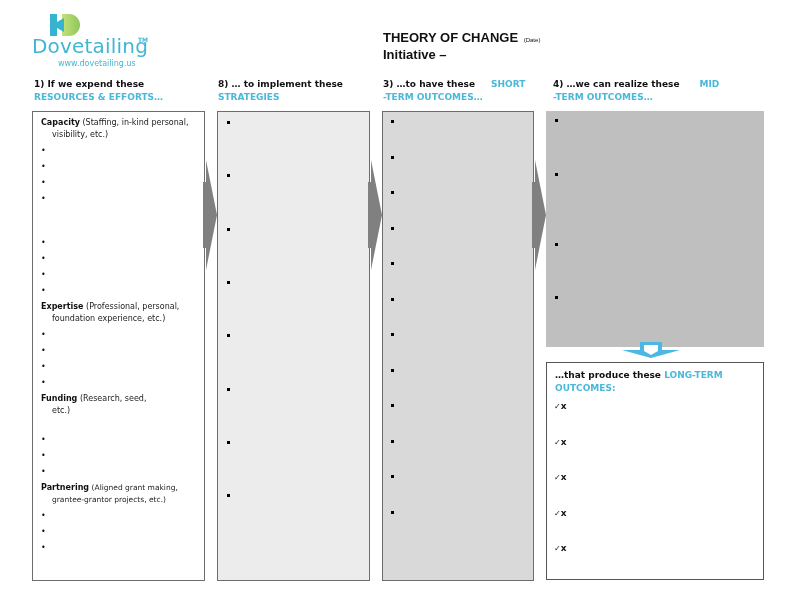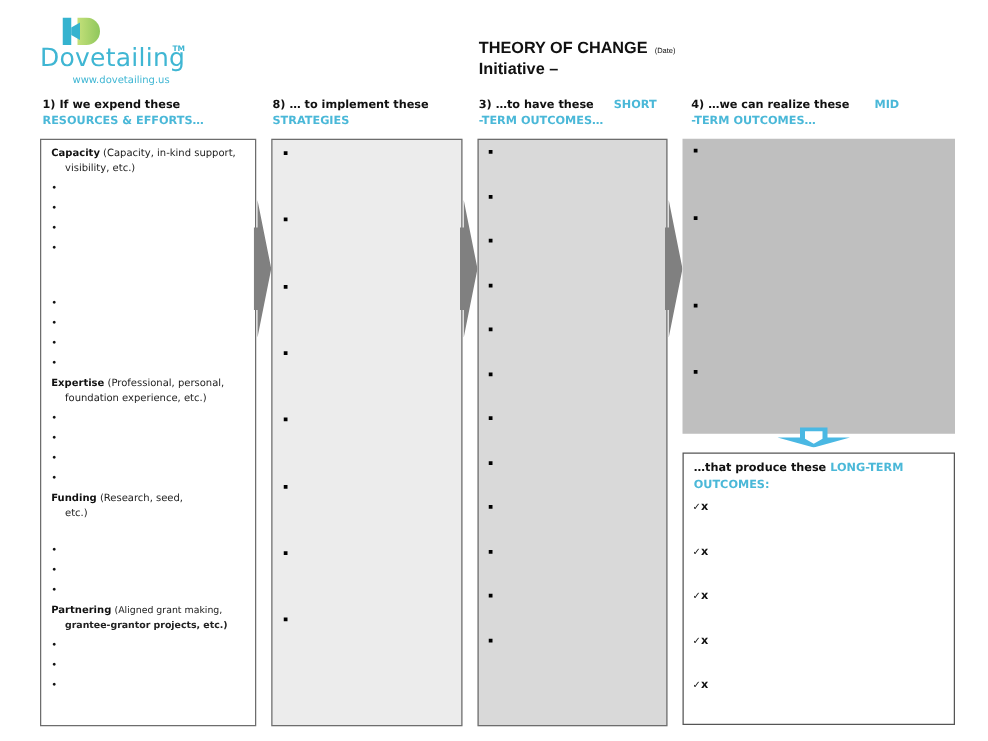--- a/index.html
+++ b/index.html
@@ -78,21 +78,21 @@
   <div><span class="dark">3) …to have these</span><span class="blue" style="margin-left:16px;">SHORT</span></div>
   <div class="blue">-TERM OUTCOMES…</div>
 </div>
 <div class="col-head" style="left:553px;">
   <div><span class="dark">4) …we can realize these</span><span class="blue" style="margin-left:20px;">MID</span></div>
   <div class="blue">-TERM OUTCOMES…</div>
 </div>
 
 <div class="box box1">
   <div class="cat" style="top:5px;">
-    <b>Capacity</b> <span>(Capacity, in-kind support,</span>
+    <b>Capacity</b> <span>(Staffing, in-kind personal,</span>
     <span class="indent">visibility, etc.)</span>
   </div>
   <div class="b1" style="top:33px;">•</div>
   <div class="b1" style="top:49px;">•</div>
   <div class="b1" style="top:65px;">•</div>
   <div class="b1" style="top:81px;">•</div>
 
   <div class="b1" style="top:125px;">•</div>
   <div class="b1" style="top:141px;">•</div>
   <div class="b1" style="top:157px;">•</div>
@@ -110,21 +110,21 @@
   <div class="cat" style="top:281px;">
     <b>Funding</b> <span>(Research, seed,</span>
     <span class="indent">etc.)</span>
   </div>
   <div class="b1" style="top:322px;">•</div>
   <div class="b1" style="top:338px;">•</div>
   <div class="b1" style="top:354px;">•</div>
 
   <div class="cat" style="top:370px;">
     <b>Partnering</b> <span style="font-size:7.5px;">(Aligned grant making,</span>
-    <span class="indent" style="font-size:7.5px;font-weight:bold;">grantee-grantor projects, etc.)</span>
+    <span class="indent" style="font-size:7.5px;">grantee-grantor projects, etc.)</span>
   </div>
   <div class="b1" style="top:398px;">•</div>
   <div class="b1" style="top:414px;">•</div>
   <div class="b1" style="top:430px;">•</div>
 </div>
 
 <svg class="arrow" style="left:203px; top:160px;" viewBox="0 0 14 110">
   <path d="M0 22 L3 22 L3 0 L14 55 L3 110 L3 88 L0 88 Z" fill="#808080"></path>
 </svg>
 

